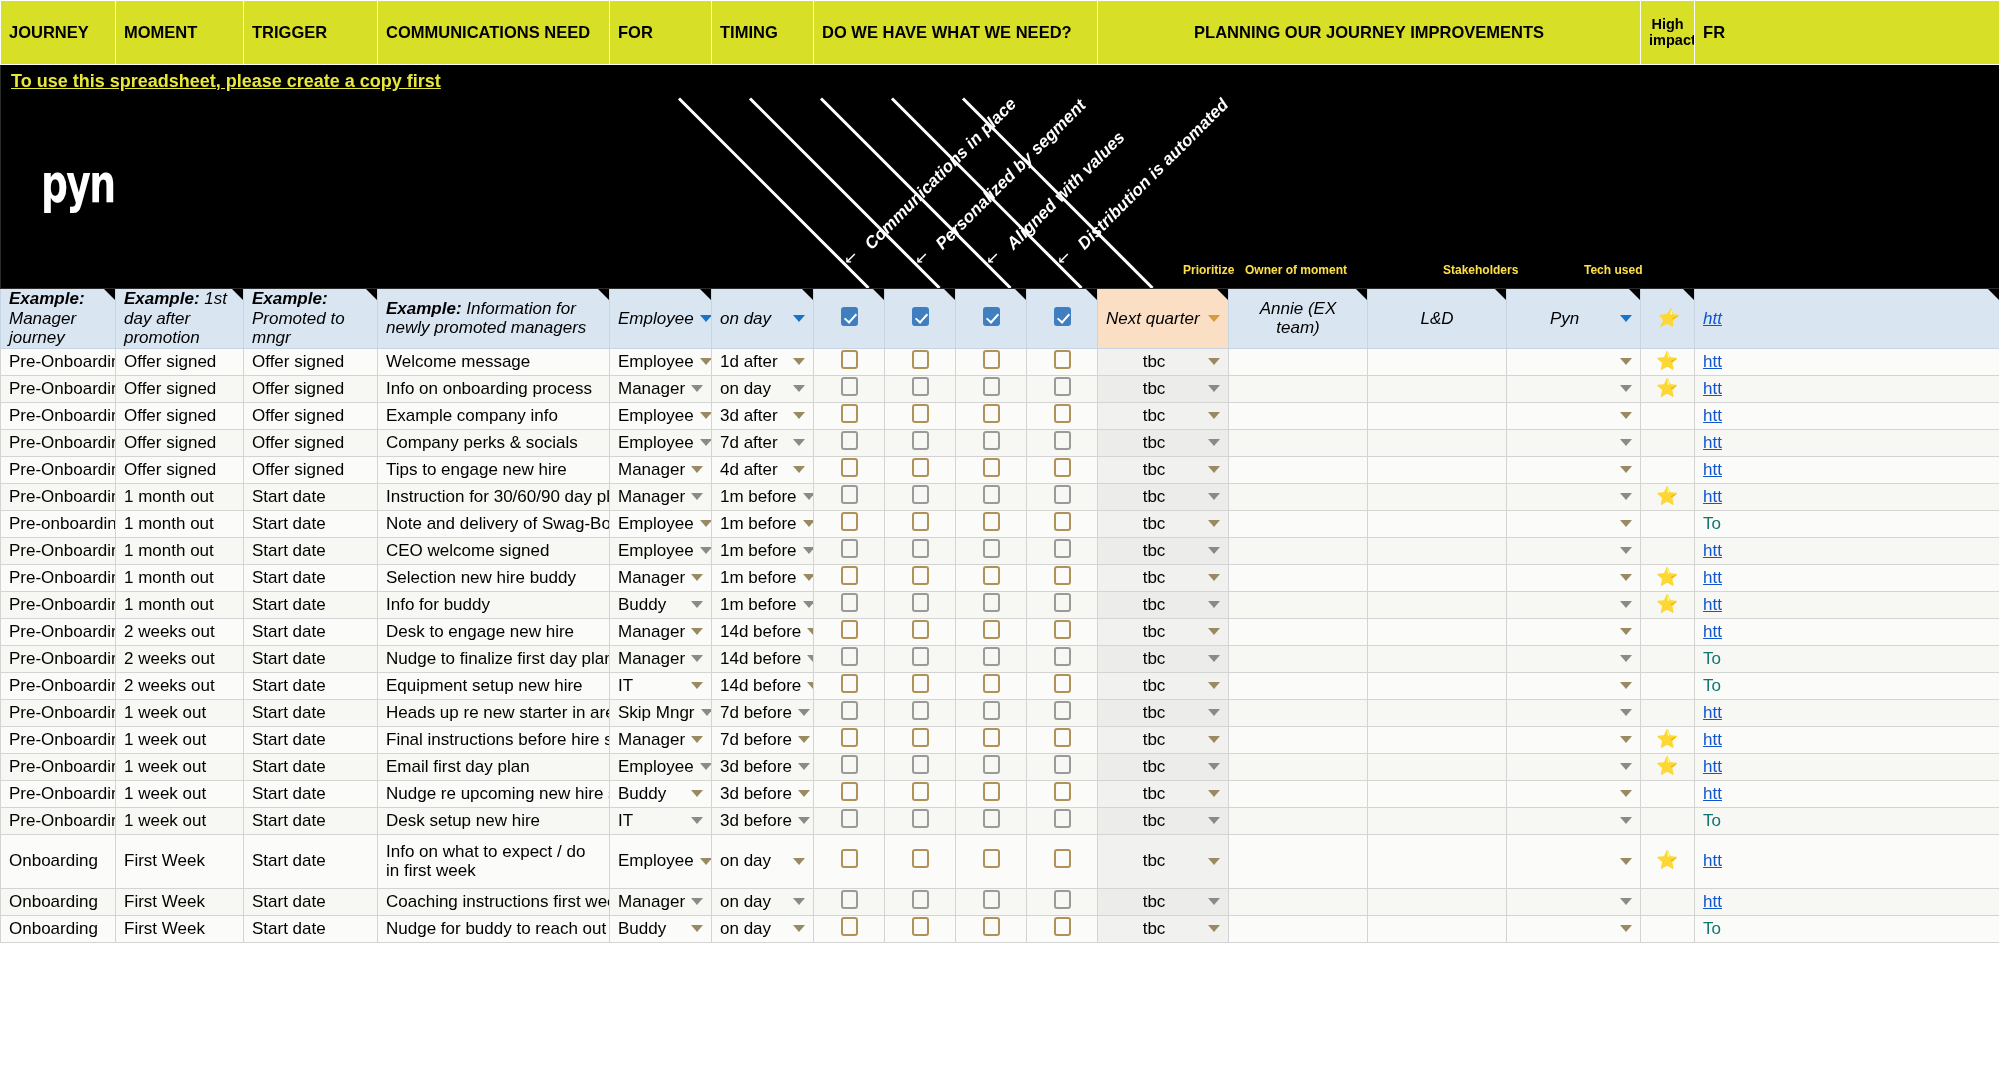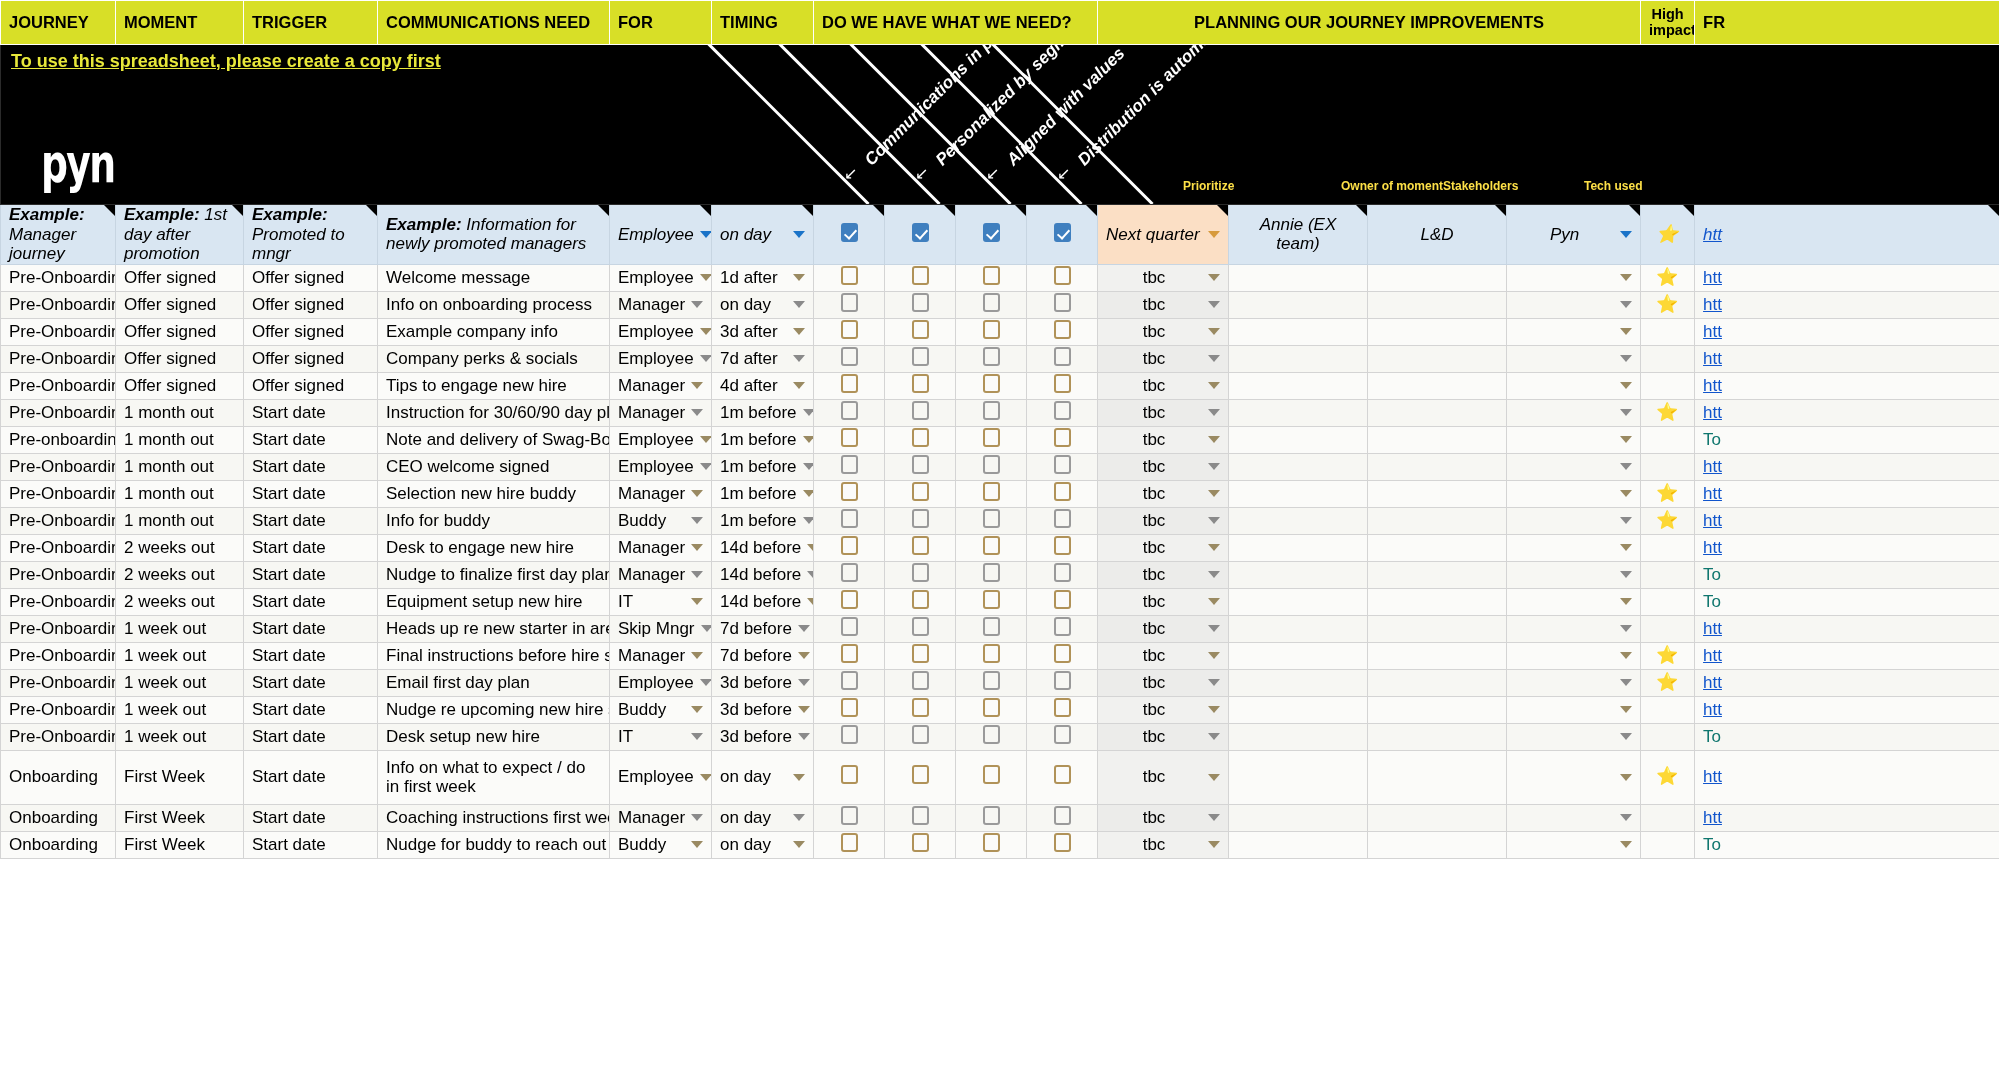--- a/index.html
+++ b/index.html
@@ -30,21 +30,21 @@
     overflow: hidden;
     white-space: nowrap;
     font-weight: normal;
     text-align: left;
   }
 
   
   .banner-cell {
     background: #000;
     border: 1px solid #2b2b2b !important;
-    height: 160px;
+    height: 224px;
     padding: 16px !important;
     position: relative;
     vertical-align: bottom;
     margin-left: 43px;
   }
   .banner-link {
     position: absolute;
     top: 6px; left: 10px;
     color: #e8e83a;
     font-weight: bold;
@@ -103,21 +103,21 @@
     font-size: 16px;
     line-height: 1;
   }
 
   
   tr.hdr td {
     background: #d8df27;
     color: #000;
     font-weight: bold;
     font-size: 16.5px;
-    height: 44px;
+    height: 64px;
     border: 1px solid #ffffff !important;
     white-space: normal;
     line-height: 1.05;
     margin-left: 36px;
   }
   tr.hdr td.ctr { text-align: center; }
   tr.hdr td.small { font-size: 14.5px; text-align: center; }
 
   
   tr.example td {
@@ -236,21 +236,21 @@
             <div class="diag" style="left:1016px;">Aligned with values</div>
             <div class="diag" style="left:1087px;">Distribution is automated</div>
 
             <div class="diag-arrow" style="left:843px;">↙</div>
             <div class="diag-arrow" style="left:914px;">↙</div>
             <div class="diag-arrow" style="left:985px;">↙</div>
             <div class="diag-arrow" style="left:1056px;">↙</div>
           </div>
 
           <div class="banner-label" style="left:1182px;">Prioritize</div>
-          <div class="banner-label" style="left:1340px;">Owner of moment</div>
+          <div class="banner-label" style="left:1244px;">Owner of moment</div>
           <div class="banner-label" style="left:1442px;">Stakeholders</div>
           <div class="banner-label" style="left:1583px;">Tech used</div>
         </td>
       </tr>
     </tbody>
 
     <thead>
       <tr class="hdr">
         <td>JOURNEY</td>
         <td>MOMENT</td>

